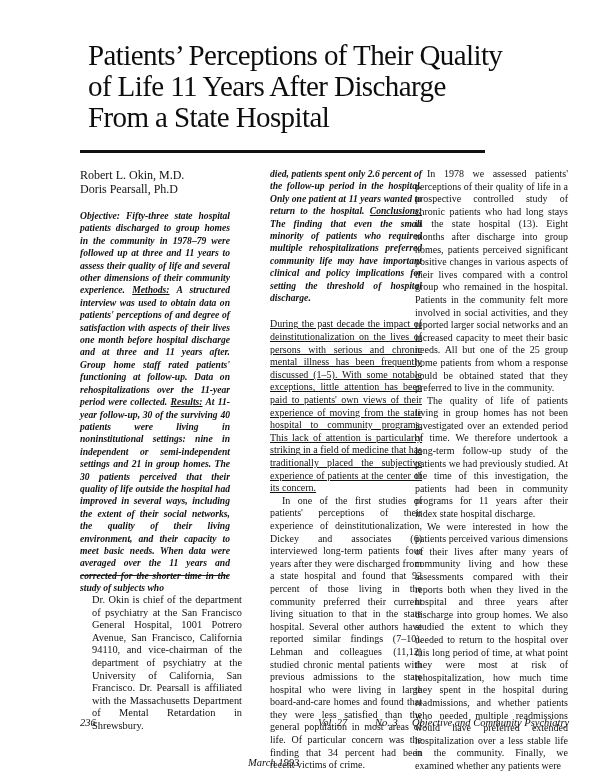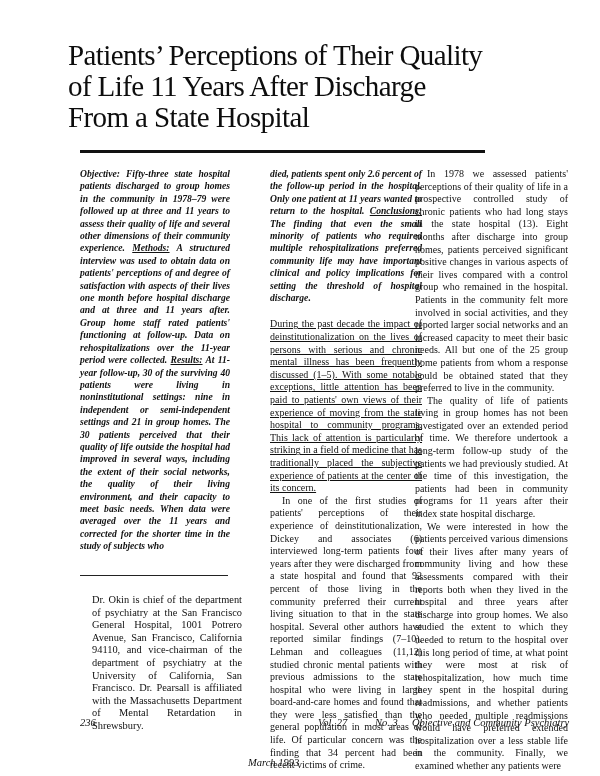--- a/index.html
+++ b/index.html
@@ -1,17 +1,17 @@
 <!DOCTYPE html>
 <html><head>
 <meta charset="utf-8">
 <style>
   html, body { margin:0; padding:0; background:#ffffff; }
   body { width:600px; height:776px; position:relative; overflow:hidden; color:#111; font-family:"Liberation Serif","DejaVu Serif",serif; }
-  .title { position:absolute; left:68px; top:40px; width:420px; font-size:29px; line-height:31px; font-weight:normal; letter-spacing:-0.6px; margin:0; color:#0d0d0d; }
+  .title { position:absolute; left:88px; top:40px; width:420px; font-size:29px; line-height:31px; font-weight:normal; letter-spacing:-0.6px; margin:0; color:#0d0d0d; }
   .title-rule { position:absolute; left:80px; top:150px; width:405px; height:3px; background:#111; }
   .col { position:absolute; font-size:10px; line-height:12.6px; text-align:justify; }
   .col p { margin:0; }
   .col1 { left:80px; top:168px; width:150px; }
   .col2 { left:246px; top:168px; width:152px;margin-left:24px; }
   .col3 { left:415px; top:168px; width:153px; }
   .authors { font-size:12px; line-height:14px; margin-bottom:14px !important; text-align:left !important; }
   .abstract { font-style:italic; font-weight:bold; font-size:9.6px; line-height:12.4px; }
   .abstract u { text-decoration:underline; }
   .indent { text-indent:12px; }
@@ -25,20 +25,24 @@
   .f-no { left:375px;text-align:right; }
   .f-journal { left:412px; }
 </style>
 </head>
 <body>
 
 <h1 class="title">Patients’ Perceptions of Their Quality of Life 11 Years After Discharge From a State Hospital</h1>
 <div class="title-rule"></div>
 
 <div class="col col1">
+  <p class="authors">
+    <span>Robert L. Okin, M.D.</span><br>
+    <span>Doris Pearsall, Ph.D</span>
+  </p>
   <p class="abstract">
     <span>Objective:</span><span> Fifty-three state hospital patients discharged to group homes in the community in 1978–79 were followed up at three and 11 years to assess their quality of life and several other dimensions of their community experience. </span><u>Methods:</u><span> A structured interview was used to obtain data on patients' perceptions of and degree of satisfaction with aspects of their lives one month before hospital discharge and at three and 11 years after. Group home staff rated patients' functioning at follow-up. Data on rehospitalizations over the 11-year period were collected. </span><u>Results:</u><span> At 11-year follow-up, 30 of the surviving 40 patients were living in noninstitutional settings: nine in independent or semi-independent settings and 21 in group homes. The 30 patients perceived that their quality of life outside the hospital had improved in several ways, including the extent of their social networks, the quality of their living environment, and their capacity to meet basic needs. When data were averaged over the 11 years and corrected for the shorter time in the study of subjects who</span>
   </p>
 </div>
 
 <div class="foot-rule"></div>
 <p class="footnote" style="margin:12px;">Dr. Okin is chief of the department of psychiatry at the San Francisco General Hospital, 1001 Potrero Avenue, San Francisco, California 94110, and vice-chairman of the department of psychiatry at the University of California, San Francisco. Dr. Pearsall is affiliated with the Massachusetts Department of Mental Retardation in Shrewsbury.</p>
 
 <div class="col col2">
   <p class="abstract">

